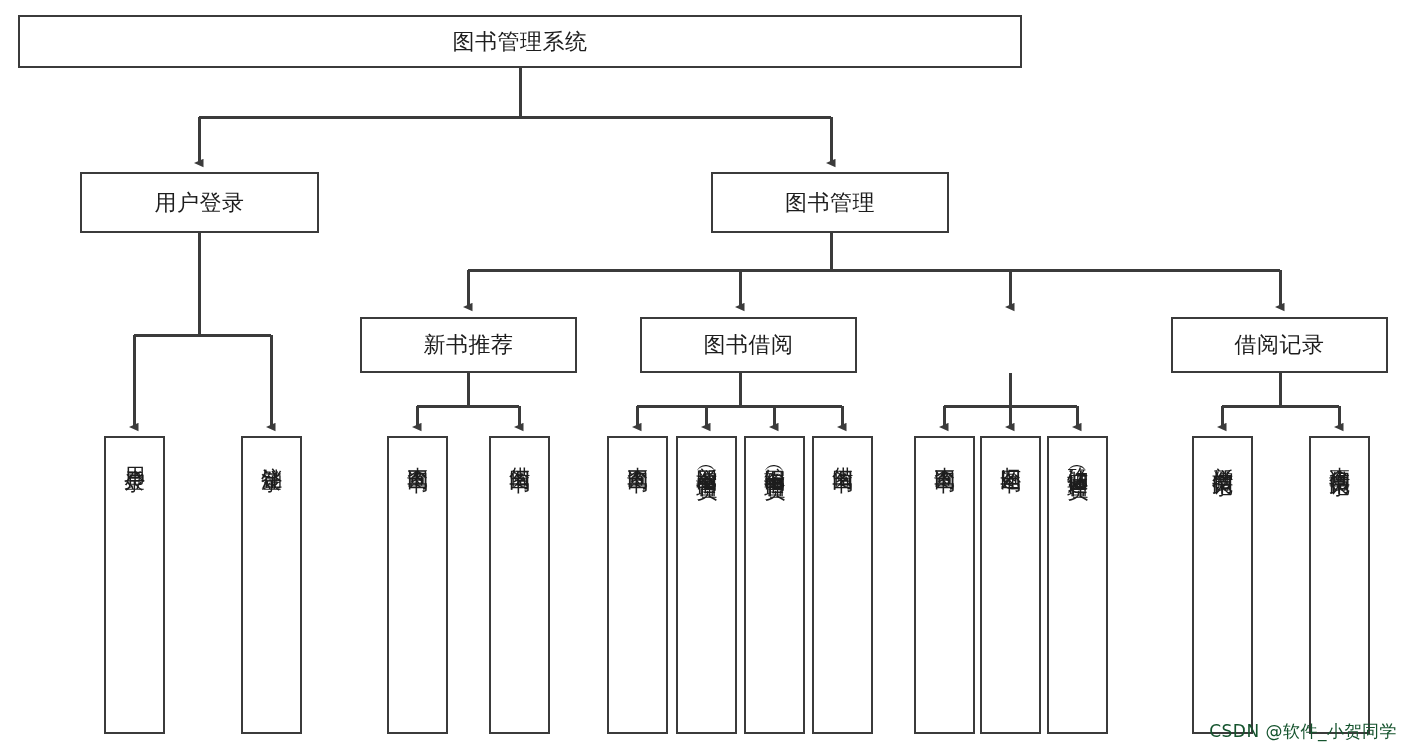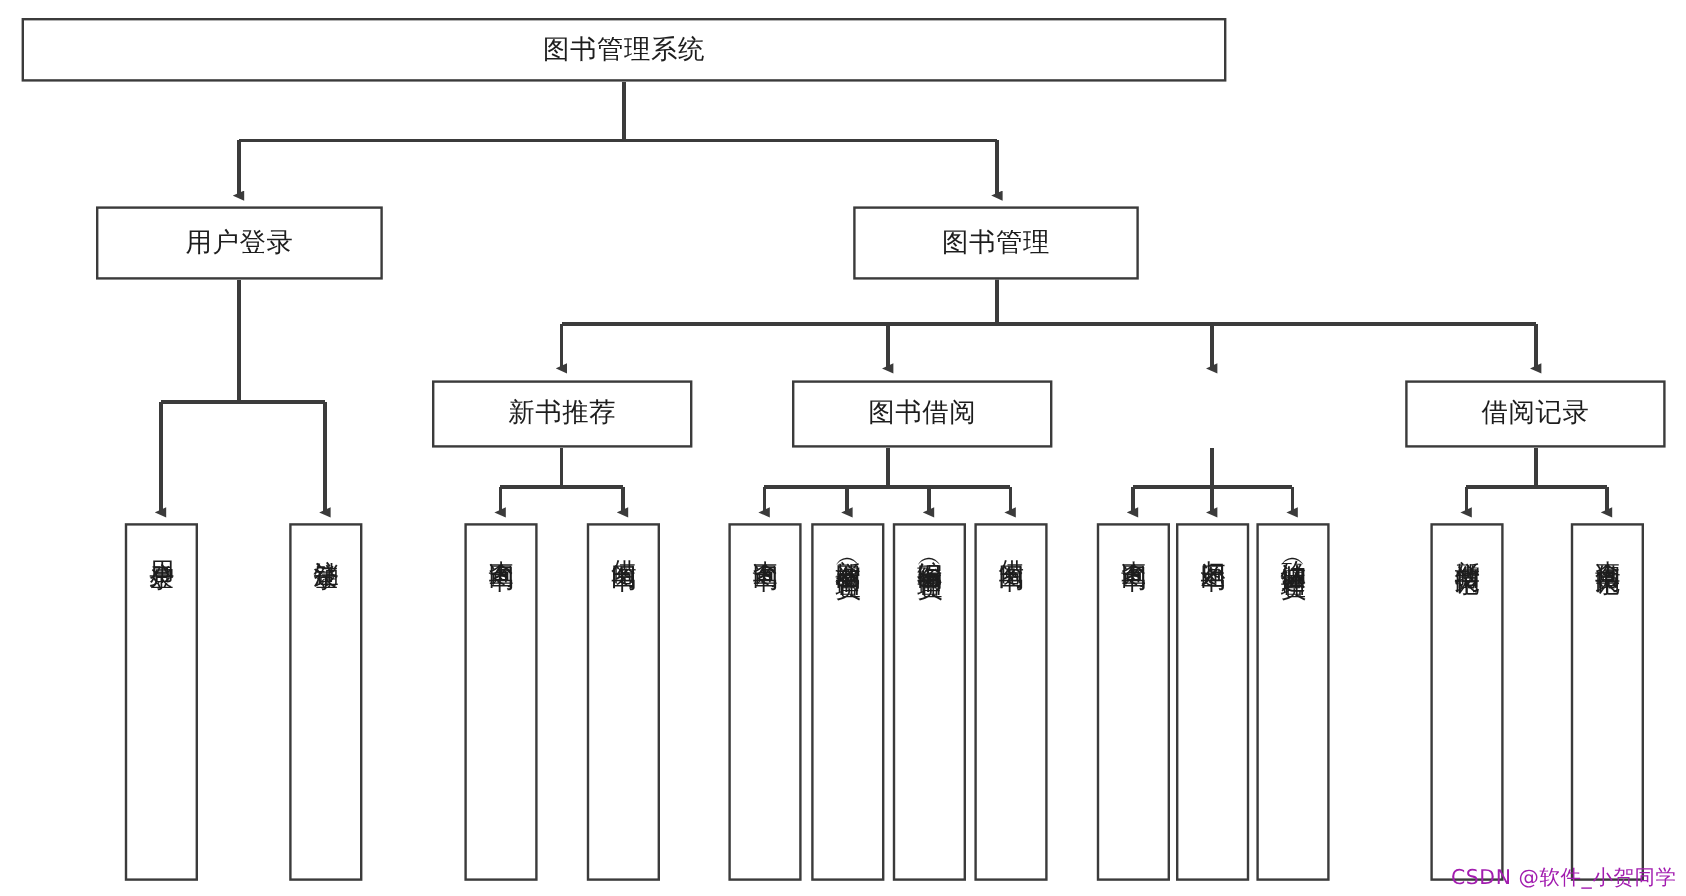--- a/index.html
+++ b/index.html
@@ -58,21 +58,21 @@
     font-size: 21px;
     line-height: 1.08;
     letter-spacing: 2px;
     white-space: nowrap;
   }
   #watermark {
     position: absolute;
     right: 8px;
     bottom: 4px;
     font-size: 17px;
-    color: #a21caf;
+    color: #14532d;
     letter-spacing: 0.5px;
     white-space: nowrap;
     pointer-events: none;
   }
 </style>
 </head>
 <body>
 
 <div id="diagram-root">
 
@@ -138,21 +138,21 @@
   </div>
 
   <div class="node horizontal" style="left:360px; top:317px; width:217px; height:56px;">
     <span class="node-label">新书推荐</span>
   </div>
 
   <div class="node horizontal" style="left:711px; top:172px; width:238px; height:61px;">
     <span class="node-label">图书管理</span>
   </div>
 
-  <div class="node horizontal" style="left:660px; top:317px; width:217px; height:56px;">
+  <div class="node horizontal" style="left:640px; top:317px; width:217px; height:56px;font-family:Liberation Serif, serif;">
     <span class="node-label">图书借阅</span>
   </div>
 
 
   <div class="node horizontal" style="left:1171px; top:317px; width:217px; height:56px;align-items:center;">
     <span class="node-label">借阅记录</span>
   </div>
 
   <div class="node vertical" style="left:104px; top:436px; width:61px; height:298px;">
     <span class="node-label">用户登录</span>

